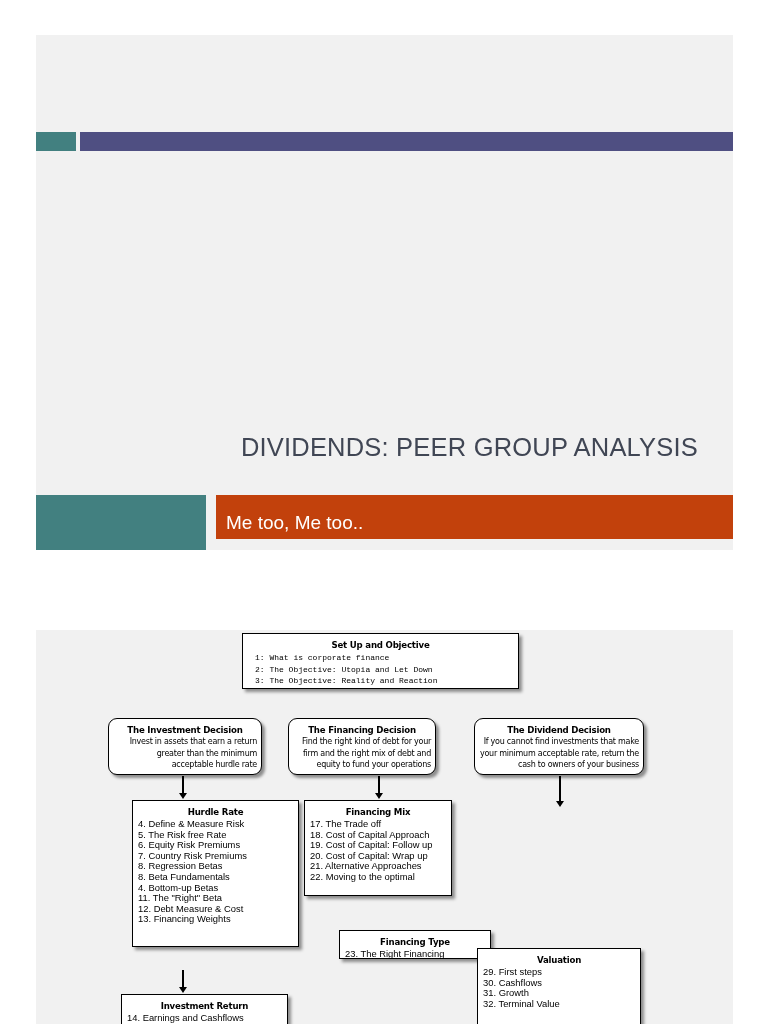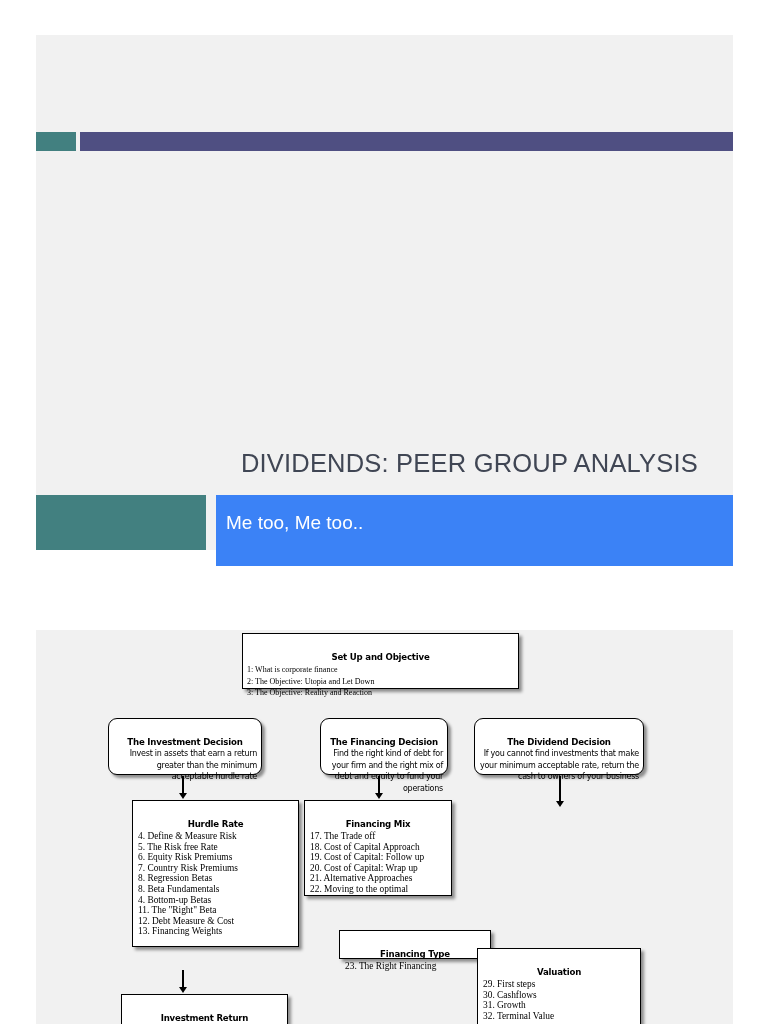--- a/index.html
+++ b/index.html
@@ -51,21 +51,20 @@
     position: absolute;
     left: 0;
     top: 398px;
     width: 662px;
     text-align: right;
     font-size: 25.5px;
     letter-spacing: 0.2px;
     color: #404654;
     font-weight: 400;
     white-space: nowrap;
-    margin-top: 16px;
   }
   .bar-row-bottom {
     position: absolute;
     left: 0;
     top: 460px;
     width: 697px;
     height: 55px;
   }
   .bar-bottom-teal {
     position: absolute;
@@ -73,22 +72,22 @@
     top: 0;
     width: 170px;
     height: 55px;
     background: #428080;
   }
   .bar-bottom-purple {
     position: absolute;
     left: 180px;
     top: 0;
     width: 517px;
-    height: 71px;
-    background: #3b82f6;
+    height: 44px;
+    background: #c2410c;
   }
   .subtitle-text {
     position: absolute;
     left: 10px;
     top: 0;
     height: 55px;
     line-height: 55px;
     font-size: 19px;
     color: #ffffff;
     font-weight: 400;
@@ -115,34 +114,34 @@
   }
   .node.rounded { border-radius: 9px; }
 
   .node-title {
     text-align: center;
     font-family: "DejaVu Sans", sans-serif;
     font-weight: bold;
     font-size: 8.6px;
     color: #000;
     letter-spacing: -0.2px;
-    padding-top: 18px;
+    padding-top: 6px;
     line-height: 11px;
   }
   .node-desc {
     text-align: right;
     font-family: "DejaVu Sans", sans-serif;
     font-size: 8px;
     color: #000;
     line-height: 11.5px;
     letter-spacing: -0.25px;
     padding: 0 4px;
   }
   .node-list {
-    font-family: Liberation Serif, serif;
+    font-family: Liberation Sans, sans-serif;
     font-size: 9.4px;
     color: #000;
     line-height: 10.6px;
     padding: 1px 0 0 5px;
   }
   .node-list .li { white-space: nowrap; }
   .node-list .li.highlight { color: #e81313; }
 
   
   .arrow {
@@ -180,33 +179,33 @@
       <div class="subtitle-text">Me too, Me too..</div>
     </div>
   </div>
 
 </div>
 
 <div class="slide-diagram">
 
   <div class="node" style="left:206px; top:3px; width:277px; height:56px;">
     <div class="node-title">Set Up and Objective</div>
-    <div class="node-list" style="font-family:Liberation Serif, serif; font-size:8px; line-height:11.5px; padding-left:4px;">
+    <div class="node-list" style="font-family:Liberation Mono, monospace; font-size:8px; line-height:11.5px; padding-left:12px;">
       <div class="li">1: What is corporate finance</div>
       <div class="li">2: The Objective: Utopia and Let Down</div>
       <div class="li">3: The Objective: Reality and Reaction</div>
     </div>
   </div>
 
   <div class="node rounded" style="left:72px; top:88px; width:154px; height:57px;">
     <div class="node-title">The Investment Decision</div>
     <div class="node-desc">Invest in assets that earn a return greater than the minimum acceptable hurdle rate</div>
   </div>
 
-  <div class="node rounded" style="left:284px; top:88px; width:128px; height:57px;">
+  <div class="node rounded" style="left:252px; top:88px; width:148px; height:57px;">
     <div class="node-title">The Financing Decision</div>
     <div class="node-desc">Find the right kind of debt for your firm and the right mix of debt and equity to fund your operations</div>
   </div>
 
   <div class="node rounded" style="left:438px; top:88px; width:170px; height:57px;">
     <div class="node-title">The Dividend Decision</div>
     <div class="node-desc">If you cannot find investments that make your minimum acceptable rate, return the cash to owners of your business</div>
   </div>
 
   <div class="arrow" style="left:146px; top:146px; height:18px;"></div>

